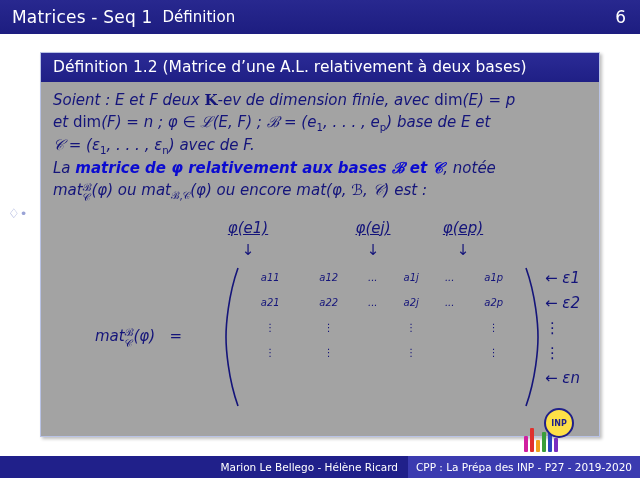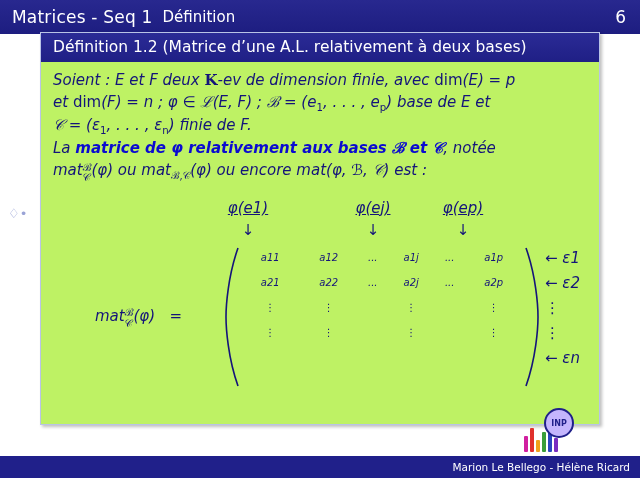--- a/index.html
+++ b/index.html
@@ -47,37 +47,37 @@
   }
   .header-spacer { flex: 1; }
   .header-page {
     font-size: 17px;
     margin-right: 4px;
   }
   
   .block {
     position: absolute;
     left: 40px;
-    top: 32px;
+    top: 52px;
     width: 560px;
     border: 1px solid #b9c3e6;
-    background: #bef264;
+    background: #a3a3a3;
     box-sizing: border-box;
     box-shadow: 2px 2px 3px rgba(0,0,0,0.25);
   }
   .block-title {
     background: #24248c;
     background: linear-gradient(to bottom, #2b2b96 0%, #1f1f85 100%);
     color: #ffffff;
     font-size: 15.5px;
     padding: 5px 10px 6px 12px;
     box-sizing: border-box;
   }
   .block-body {
-    padding: 8px 12px 26px 12px;
+    padding: 8px 12px 18px 12px;
     color: #14147a;
     font-size: 15px;
     font-style: italic;
     line-height: 1.45;
     box-sizing: border-box;
   }
   .line { white-space: nowrap; }
   .hl {
     color: #0b0bd0;
     font-weight: bold;
@@ -220,21 +220,21 @@
     width: 52px;
     height: 46px;
   }
   .logo-circle {
     position: absolute;
     right: 2px;
     top: 2px;
     width: 26px;
     height: 26px;
     border-radius: 50%;
-    background: #c4b5fd;
+    background: #fde047;
     border: 2px solid #20208a;
     color: #20208a;
     font-size: 8px;
     font-weight: bold;
     display: flex;
     align-items: center;
     justify-content: center;
   }
   .logo-bars {
     position: absolute;
@@ -271,21 +271,21 @@
 
       <div class="line">
         <span>Soient : E et F deux </span><span class="sym rm" style="font-weight:bold">K</span><span>-ev de dimension finie, avec </span><span class="rm">dim</span><span>(E) = p</span>
       </div>
 
       <div class="line">
         <span>et </span><span class="rm">dim</span><span>(F) = n ; φ ∈ </span><span class="sym">ℒ</span><span>(E, F) ; </span><span class="sym">ℬ</span><span> = (e</span><sub>1</sub><span>, . . . , e</span><sub>p</sub><span>) base de E et</span>
       </div>
 
       <div class="line">
-        <span class="sym">𝒞</span><span> = (ε</span><sub>1</sub><span>, . . . , ε</span><sub>n</sub><span>) finie de F.</span>
+        <span class="sym">𝒞</span><span> = (ε</span><sub>1</sub><span>, . . . , ε</span><sub>n</sub><span>) avec de F.</span>
       </div>
 
       <div class="line">
         <span>La </span><span class="hl">matrice de </span><span class="hl">φ</span><span class="hl"> relativement aux bases </span><span class="hl sym">ℬ</span><span class="hl"> et </span><span class="hl sym">𝒞</span><span>, notée</span>
       </div>
 
       <div class="line">
         <span>mat</span><span class="mat-sub"><span class="sym">ℬ</span><span class="sym">𝒞</span></span><span>(φ) ou mat</span><sub class="sym">ℬ,𝒞</sub><span>(φ) ou encore mat(φ, ℬ, 𝒞) est :</span>
       </div>
 
@@ -373,15 +373,16 @@
       <i style="left:12px; height:12px; background:#f0a21b;"></i>
       <i style="left:18px; height:20px; background:#3a9e3a;"></i>
       <i style="left:24px; height:26px; background:#2a46c0;"></i>
       <i style="left:30px; height:14px; background:#7a2ec0;"></i>
     </div>
     <div class="logo-circle">INP</div>
   </div>
 
   <div class="footer">
     <div class="footer-left">Marion Le Bellego - Hélène Ricard</div>
+    <div class="footer-right">CPP : La Prépa des INP - P27 - 2019-2020</div>
   </div>
 
 </div>
 
 </body></html>

